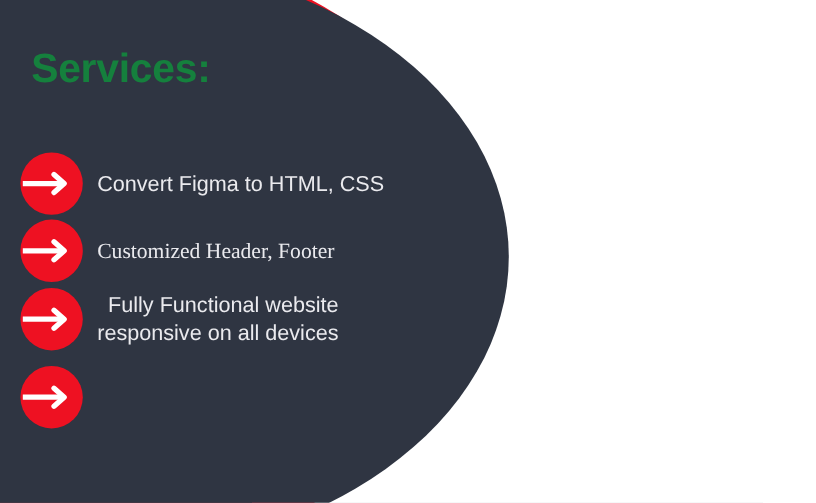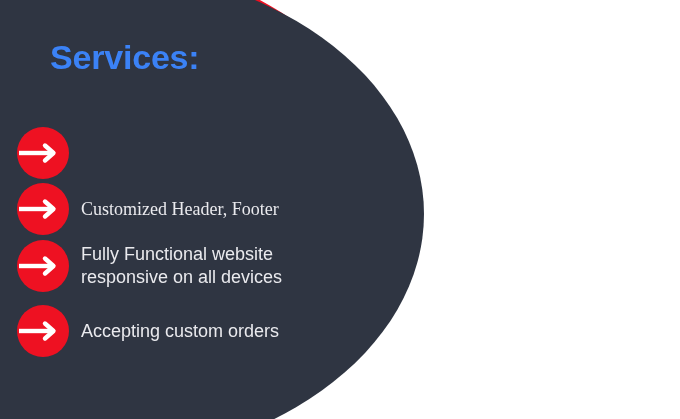--- a/index.html
+++ b/index.html
@@ -61,25 +61,25 @@
   .content {
     position: absolute;
     left: 0;
     top: 0;
     width: 440px;
     height: 419px;
   }
 
   .title {
     position: absolute;
-    left: 50px;
+    left: 26px;
     top: 38px;
     font-size: 34px;
     font-weight: bold;
-    color: #3b82f6;
+    color: #15803d;
     letter-spacing: -0.2px;
     white-space: nowrap;
   }
 
   .service-list {
     position: absolute;
     left: 0;
     top: 0;
     width: 440px;
     height: 419px;
@@ -118,21 +118,21 @@
     font-size: 18px;
     line-height: 23px;
     color: #eaeaee;
     white-space: pre-line;
     font-weight: normal;
   }
 
   
   .item-1 { top: 127px; }
   .item-2 { top: 183px; font-family: Liberation Serif, serif; }
-  .item-3 { top: 240px; }
+  .item-3 { top: 240px; text-align: right; }
   .item-4 { top: 305px; }
 </style>
 </head>
 <body>
 
 <div id="slide">
 
   <div class="blob blob-red"></div>
   <div class="blob blob-dark"></div>
   <div class="dark-fill"></div>
@@ -143,20 +143,21 @@
 
     <ul class="service-list">
 
       <li class="service-item item-1">
         <span class="bullet-icon">
           <svg viewBox="0 0 52 52" xmlns="http://www.w3.org/2000/svg">
             <path d="M2 26 H34" stroke="#ffffff" stroke-width="4.4" fill="none" stroke-linecap="butt"></path>
             <path d="M28 18.5 L36.5 26 L28 33.5" stroke="#ffffff" stroke-width="4.4" fill="none" stroke-linecap="round" stroke-linejoin="round"></path>
           </svg>
         </span>
+        <span class="service-label">Convert Figma to HTML, CSS</span>
       </li>
 
       <li class="service-item item-2">
         <span class="bullet-icon">
           <svg viewBox="0 0 52 52" xmlns="http://www.w3.org/2000/svg">
             <path d="M2 26 H34" stroke="#ffffff" stroke-width="4.4" fill="none" stroke-linecap="butt"></path>
             <path d="M28 18.5 L36.5 26 L28 33.5" stroke="#ffffff" stroke-width="4.4" fill="none" stroke-linecap="round" stroke-linejoin="round"></path>
           </svg>
         </span>
         <span class="service-label">Customized Header, Footer</span>
@@ -173,18 +174,17 @@
 responsive on all devices</span>
       </li>
 
       <li class="service-item item-4">
         <span class="bullet-icon">
           <svg viewBox="0 0 52 52" xmlns="http://www.w3.org/2000/svg">
             <path d="M2 26 H34" stroke="#ffffff" stroke-width="4.4" fill="none" stroke-linecap="butt"></path>
             <path d="M28 18.5 L36.5 26 L28 33.5" stroke="#ffffff" stroke-width="4.4" fill="none" stroke-linecap="round" stroke-linejoin="round"></path>
           </svg>
         </span>
-        <span class="service-label">Accepting custom orders</span>
       </li>
 
     </ul>
   </div>
 </div>
 
 </body></html>

